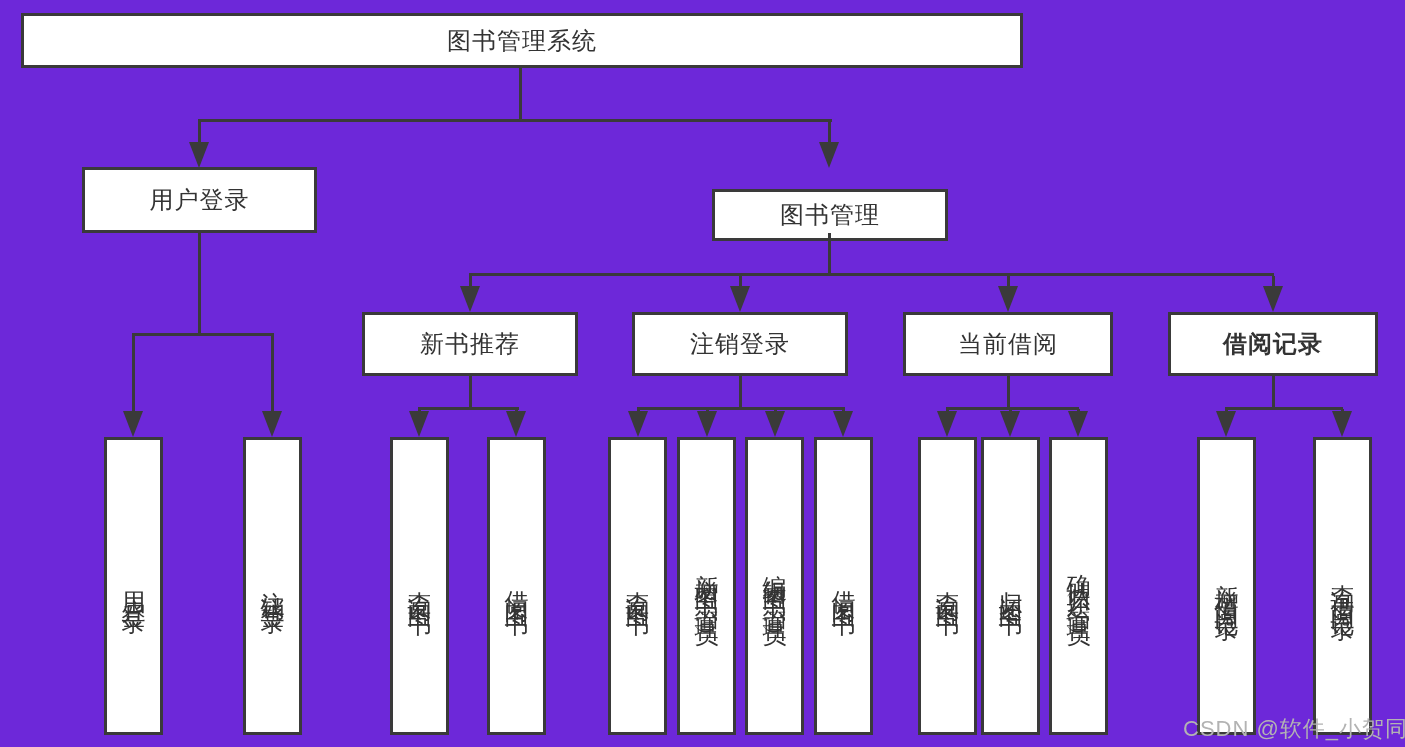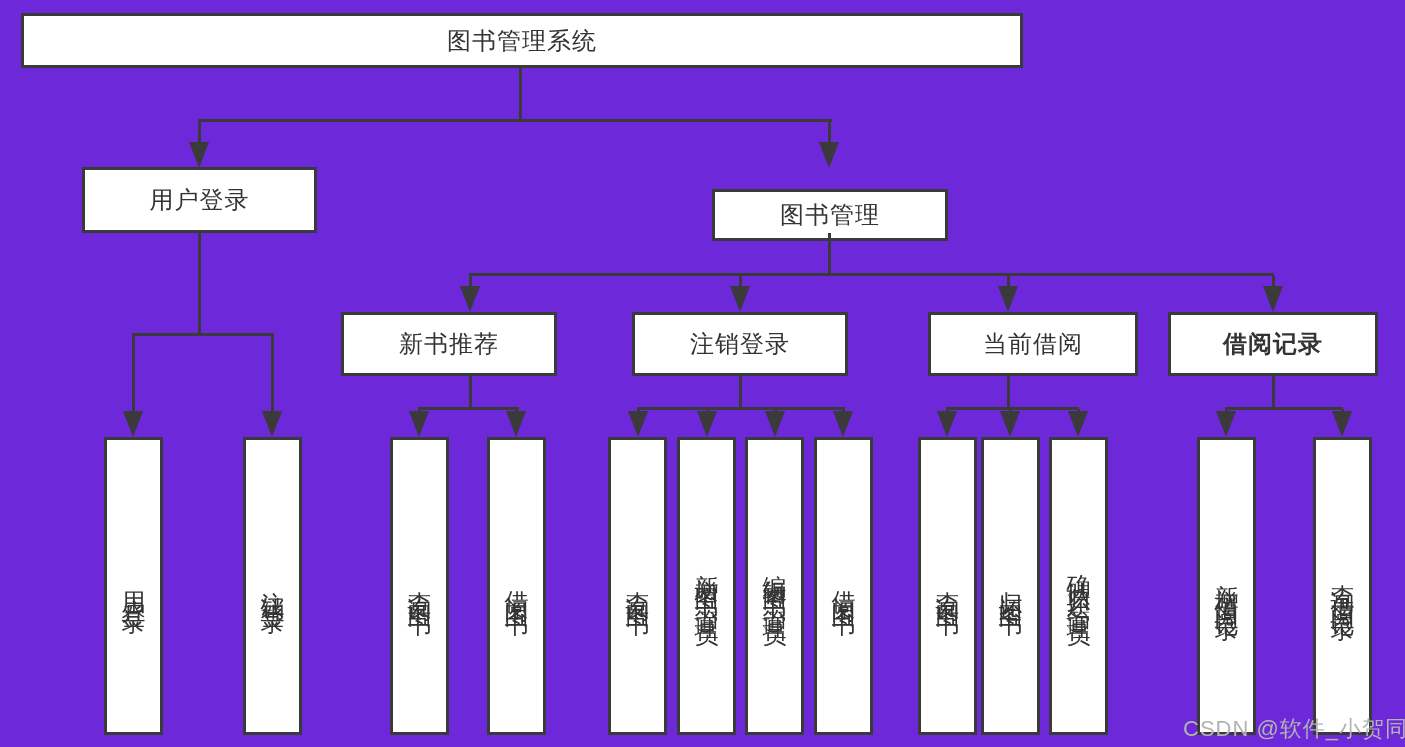--- a/index.html
+++ b/index.html
@@ -51,27 +51,27 @@
   <div class="hl" style="left:469px;top:273px;width:805px;"></div>
   <div class="vl" style="left:469px;top:276px;height:12px;"></div>
   <div class="ah" style="left:460px;top:286px;"></div>
   <div class="vl" style="left:739px;top:276px;height:12px;"></div>
   <div class="ah" style="left:730px;top:286px;"></div>
   <div class="vl" style="left:1007px;top:276px;height:12px;"></div>
   <div class="ah" style="left:998px;top:286px;"></div>
   <div class="vl" style="left:1272px;top:276px;height:12px;"></div>
   <div class="ah" style="left:1263px;top:286px;"></div>
 
-  <div class="box" style="left:341px;top:312px;width:216px;height:64px;">
+  <div class="box" style="left:362px;top:312px;width:216px;height:64px;">
     <span>新书推荐</span>
   </div>
   <div class="box" style="left:632px;top:312px;width:216px;height:64px;">
     <span>注销登录</span>
   </div>
-  <div class="box" style="left:928px;top:312px;width:210px;height:64px;font-family:Liberation Mono, monospace;">
+  <div class="box" style="left:903px;top:312px;width:210px;height:64px;font-family:Liberation Mono, monospace;">
     <span>当前借阅</span>
   </div>
   <div class="box" style="left:1168px;top:312px;width:210px;height:64px;font-weight:bold;">
     <span>借阅记录</span>
   </div>
 
   <div class="vl" style="left:469px;top:376px;height:34px;"></div>
   <div class="hl" style="left:418px;top:407px;width:101px;"></div>
   <div class="vl" style="left:418px;top:409px;height:5px;"></div>
   <div class="ah" style="left:409px;top:411px;"></div>

